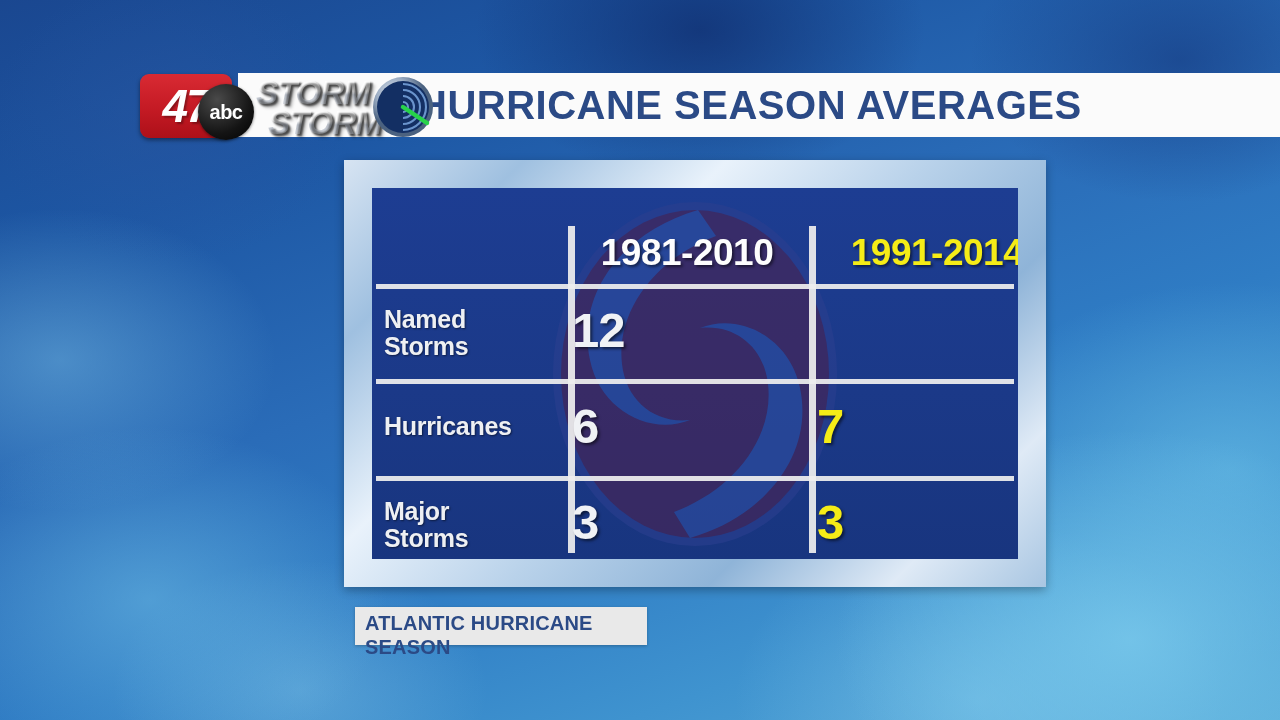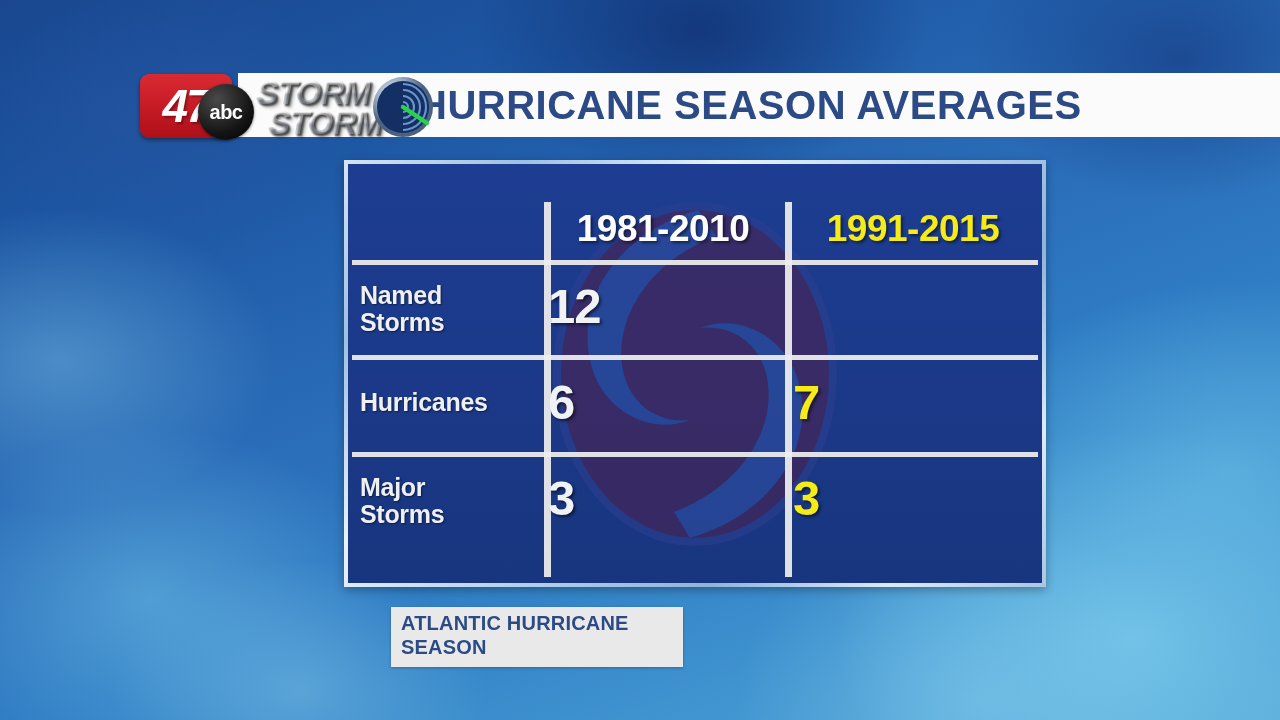--- a/index.html
+++ b/index.html
@@ -91,21 +91,21 @@
   #logo-radar {
     position:absolute; left:232px; top:6px;
     width:62px; height:62px;
   }
 
   
   #table-frame {
     position:absolute;
     left:344px; top:160px;
     width:702px; height:427px;
-    padding:4px;
+    padding:28px;
     background:linear-gradient(135deg,#d7e4f2 0%, #9fc0e0 16%, #e9f2fb 34%, #b9d2ea 52%, #8fb4d8 70%, #dfeaf6 86%, #a9c6e2 100%);
     box-shadow:0 3px 9px rgba(0,0,0,0.3);
   }
   #table-panel {
     position:relative;
     width:100%; height:100%;
     background:linear-gradient(180deg,#1d3d92 0%, #1b3988 55%, #18357f 100%);
     overflow:hidden;
   }
 
@@ -154,29 +154,28 @@
   }
   #hdr-a { left:200px; width:230px; text-align:center; color:#fdfdfd; }
   #hdr-b { left:445px; width:240px; text-align:center; color:#f5ec17; }
 
   .num { font-size:49px; letter-spacing:-1px; }
 
   
   #caption {
     position:absolute;
     left:355px; top:607px;
-    width:292px; height:60px;
+    width:292px; height:38px;
     background:#e9e9e9;
     padding:5px 10px 0 10px;
     color:#2b4a86;
     font-size:20px; font-weight:bold;
     line-height:1.18;
     letter-spacing:0.2px;
     box-shadow:0 1px 3px rgba(0,0,0,0.25);
-    margin-left:36px;
   }
 </style>
 </head>
 <body>
 
 <div id="stage">
 
   <div id="title-bar">
     <div id="title-text">HURRICANE SEASON AVERAGES</div>
   </div>
@@ -225,21 +224,21 @@
       </svg>
 
       <div class="hline" style="top:96px;"></div>
       <div class="hline" style="top:191px;"></div>
       <div class="hline" style="top:288px;"></div>
       <div class="vline" style="left:196px;"></div>
       <div class="vline" style="left:437px;"></div>
 
       <div id="cells">
         <div id="hdr-a">1981-2010</div>
-        <div id="hdr-b">1991-2015</div>
+        <div id="hdr-b">1991-2014</div>
 
         <div class="row" style="top:108px; height:83px;text-decoration:underline;">
           <div class="rlabel" style="top:10px;">
             <div>Named</div>
             <div>Storms</div>
           </div>
           <div class="cell-a num" style="top:6px;">12</div>
         </div>
 
         <div class="row" style="top:203px; height:85px;text-decoration:underline;">

